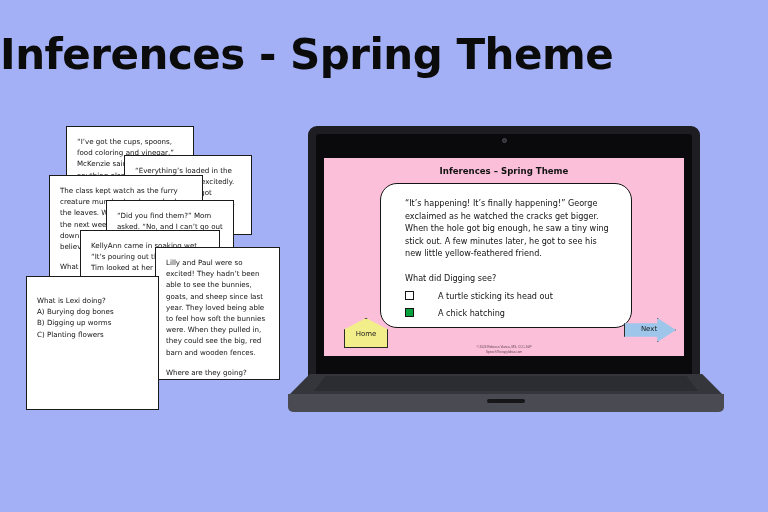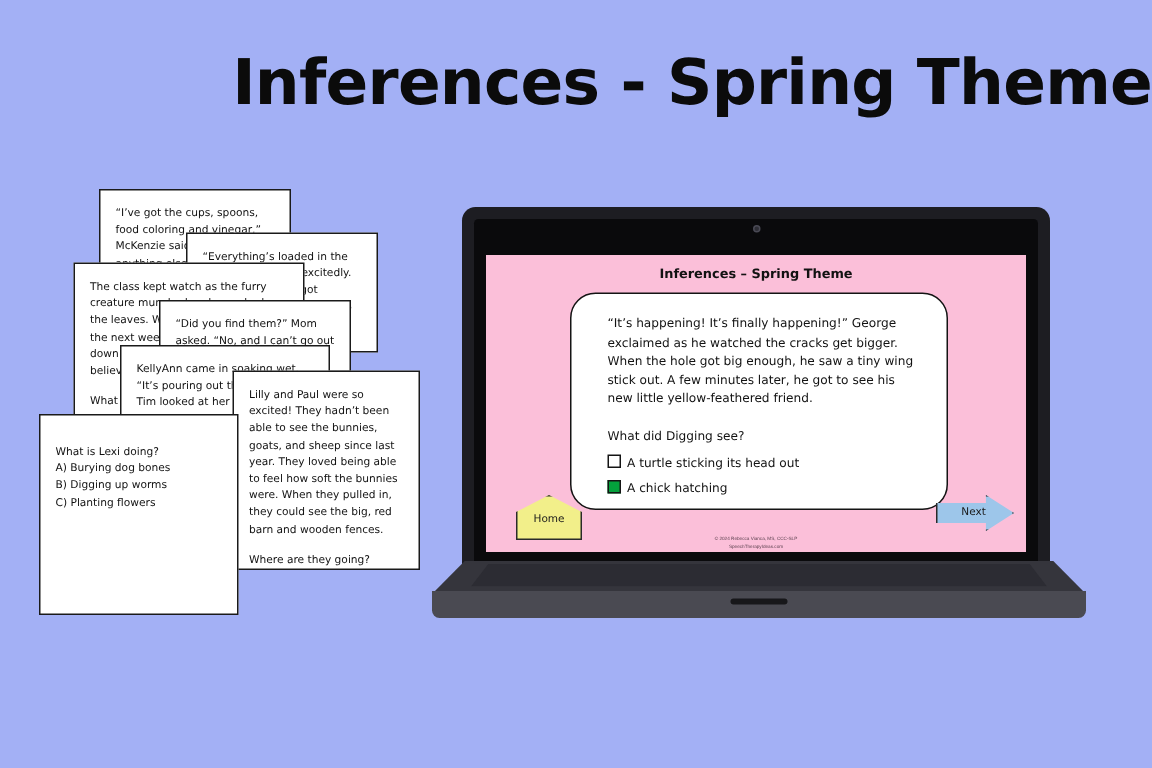--- a/index.html
+++ b/index.html
@@ -7,21 +7,21 @@
   body {
     width:768px; height:512px; overflow:hidden;
     background:#a3b0f5;
     font-family:"Liberation Sans", sans-serif;
     position:relative;
   }
 
   
   #page-title{
     position:absolute; left:0; top:30px; width:768px;
-    text-align:right;
+    text-align:left;
     font-size:42px; font-weight:700; letter-spacing:-0.5px;
     color:#0b0b0b;
     font-family:"DejaVu Sans", sans-serif;
   }
 
   
   #card-stack{ position:absolute; left:0; top:0; width:310px; height:512px; }
   .story-card{
     position:absolute;
     background:#ffffff;
@@ -42,21 +42,21 @@
   .card-2{ left:49px;  top:175px; width:154px; height:106px; z-index:3; }
   .card-3{ left:106px; top:200px; width:128px; height:48px;  z-index:4; }
   .card-4{ left:80px;  top:230px; width:140px; height:56px;  z-index:5; }
   .card-5{ left:155px; top:247px; width:125px; height:133px; z-index:6; }
   .card-6{ left:26px;  top:276px; width:133px; height:134px; z-index:7; }
 
   
   #laptop{ position:absolute; left:288px; top:122px; width:436px; height:300px; }
 
   #laptop-lid{
-    position:absolute; left:20px; top:16px; width:392px; height:258px;
+    position:absolute; left:20px; top:4px; width:392px; height:258px;
     background:#1d1d22;
     border-radius:9px 9px 2px 2px;
   }
   #laptop-bezel{
     position:absolute; left:8px; top:8px; right:8px; bottom:6px;
     background:#0a0a0c; border-radius:3px;
   }
   #webcam-dot{
     position:absolute; left:50%; top:4px; margin-left:-2.5px;
     width:5px; height:5px; border-radius:50%;
@@ -90,21 +90,21 @@
     font-family:"DejaVu Sans", sans-serif;
   }
   #passage{
     font-size:8.1px; line-height:12.6px; color:#121212; margin:0;
   }
   #question{
     font-size:8.1px; line-height:12.6px; color:#121212;
     margin:12px 0 5px 0;
   }
   .choice{
-    display:flex; align-items:center; gap:4px;
+    display:flex; align-items:center; gap:24px;
     font-size:8.1px; line-height:12px; color:#121212;
     margin-bottom:5px;
   }
   .checkbox{
     width:9px; height:9px; flex:0 0 9px;
     border:1.4px solid #141414; background:#fff;
   }
   .checkbox.filled{ background:#04a13c; }
 
   #copyright{

